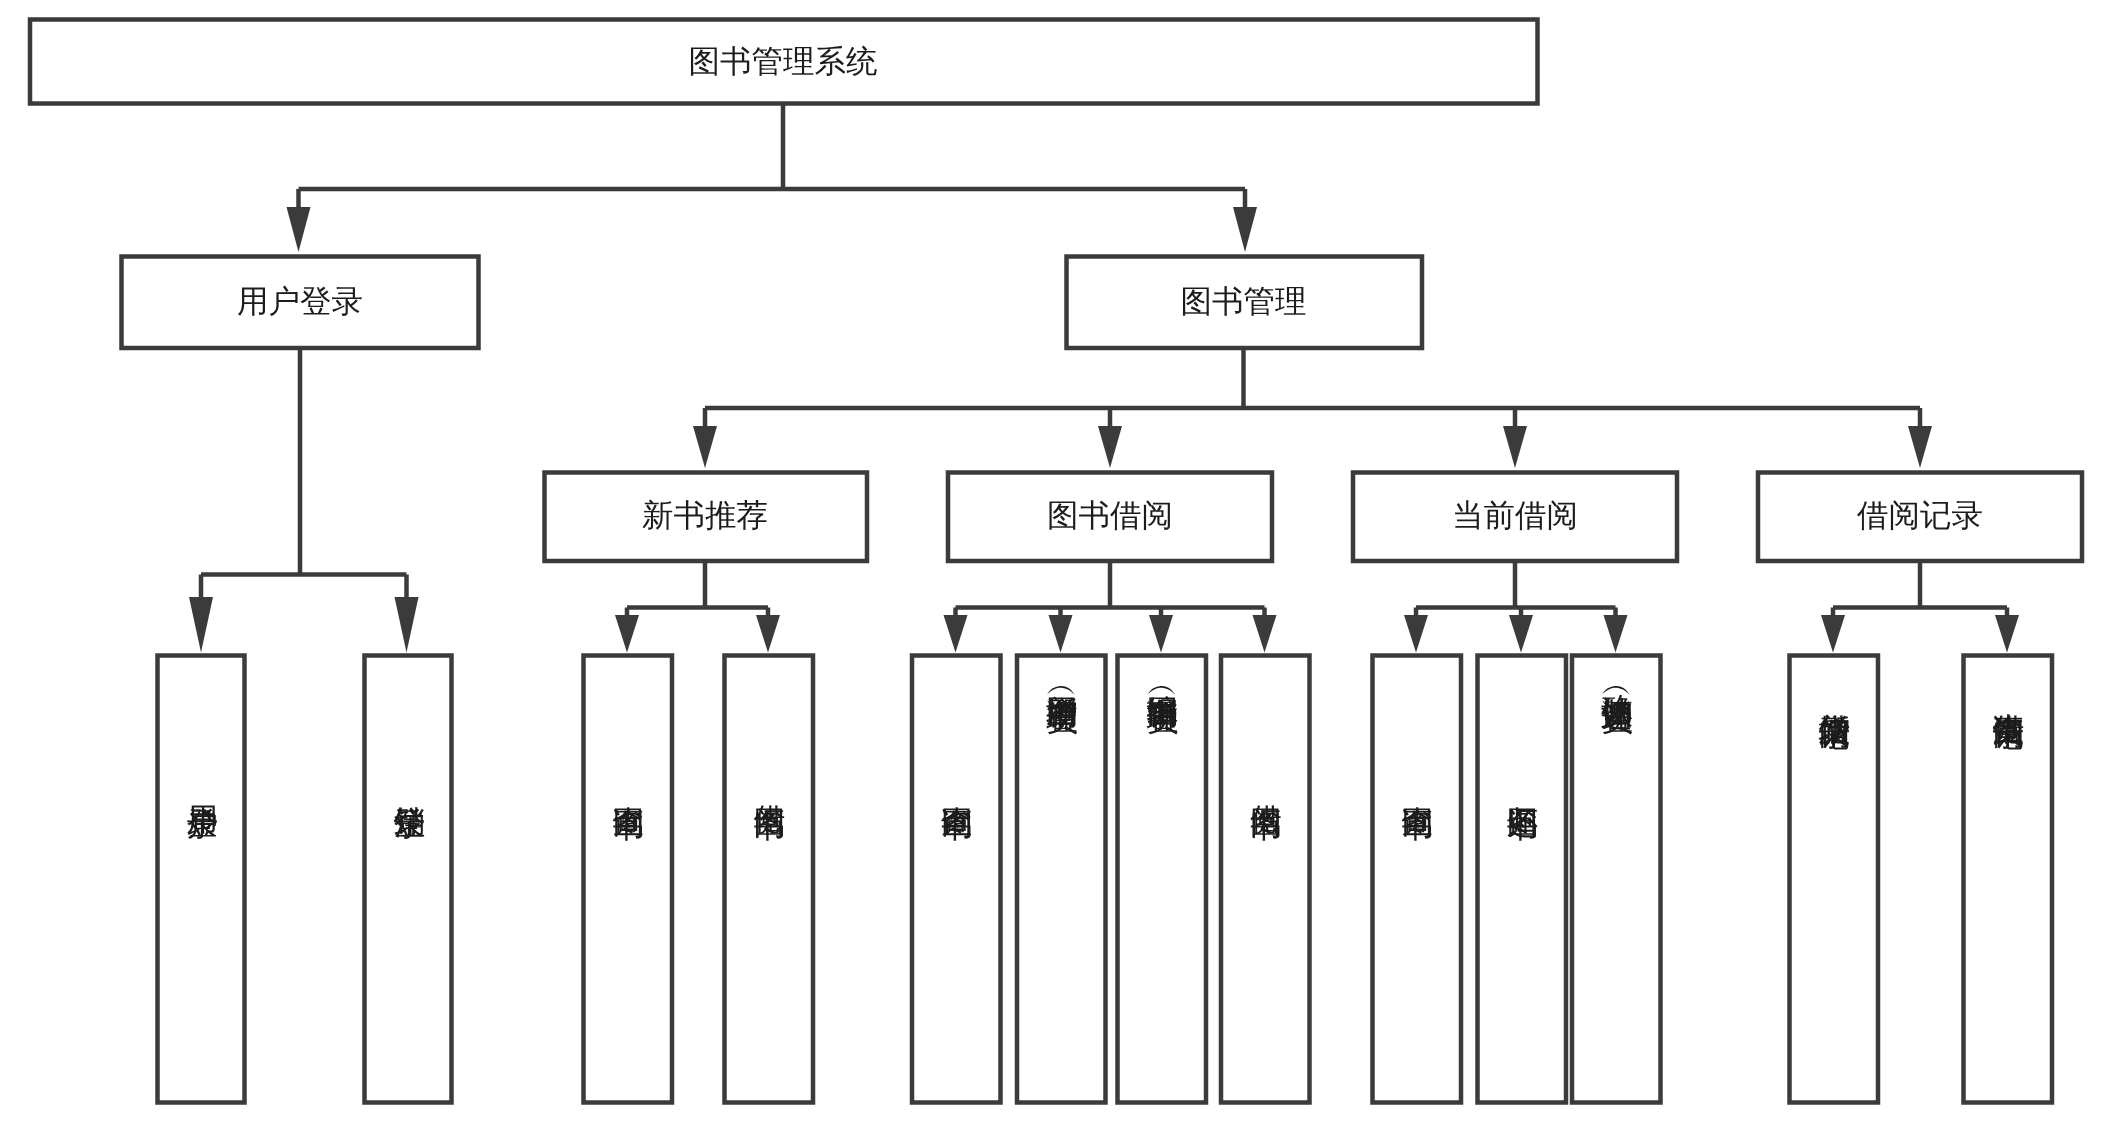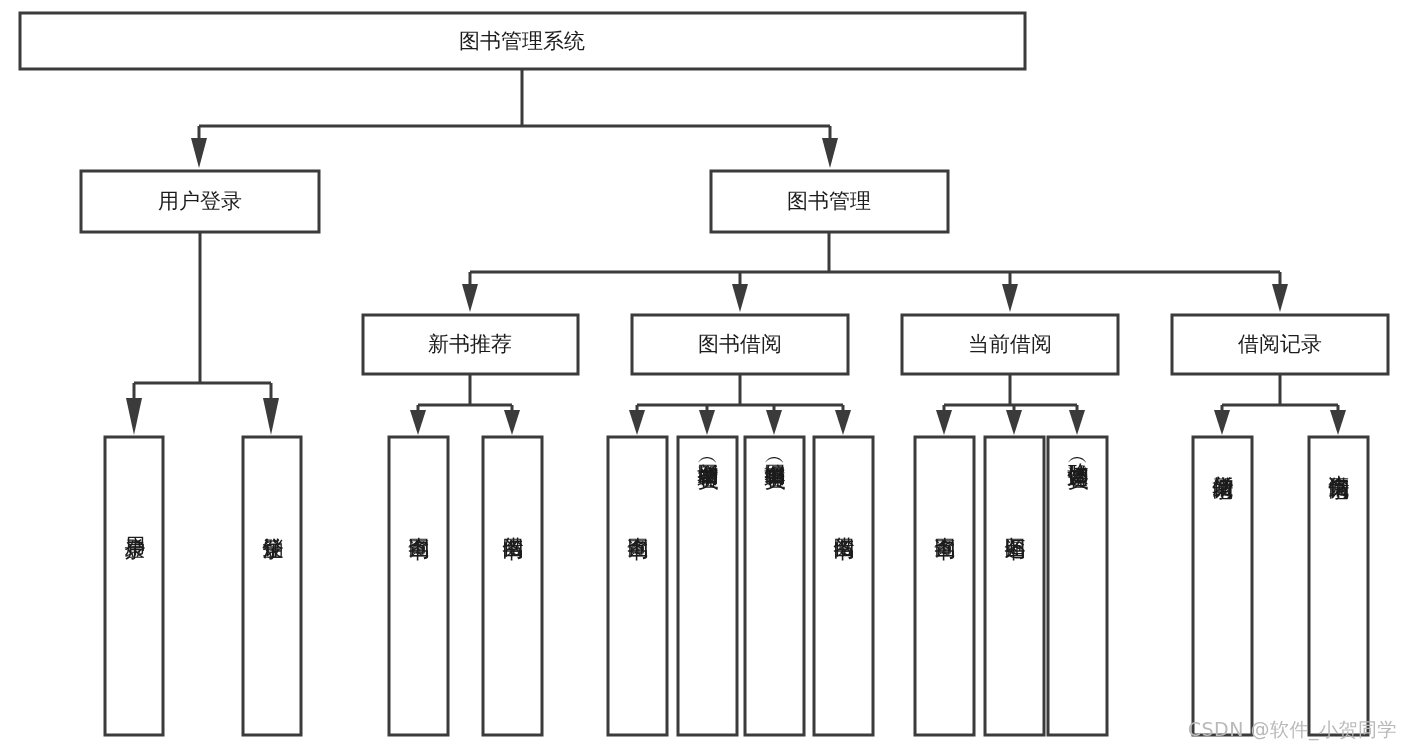--- a/index.html
+++ b/index.html
@@ -218,15 +218,14 @@
   <div class="leaf-label" style="left:764px; top:446px;">编辑图书（管理员）</div>
   <div class="leaf-label" style="left:833px; top:520px;">借阅图书</div>
 
   <div class="leaf-label" style="left:934px; top:520px;">查询图书</div>
   <div class="leaf-label" style="left:1004px; top:520px;">归还图书</div>
   <div class="leaf-label" style="left:1067px; top:446px;">确认归还（管理员）</div>
 
   <div class="leaf-label" style="left:1212px; top:458px;">新增借阅记录</div>
   <div class="leaf-label" style="left:1328px; top:458px;">查询借阅记录</div>
 
-  <div class="watermark">CSDN @软件_小贺同学</div>
 
 </div>
 
 </body></html>

